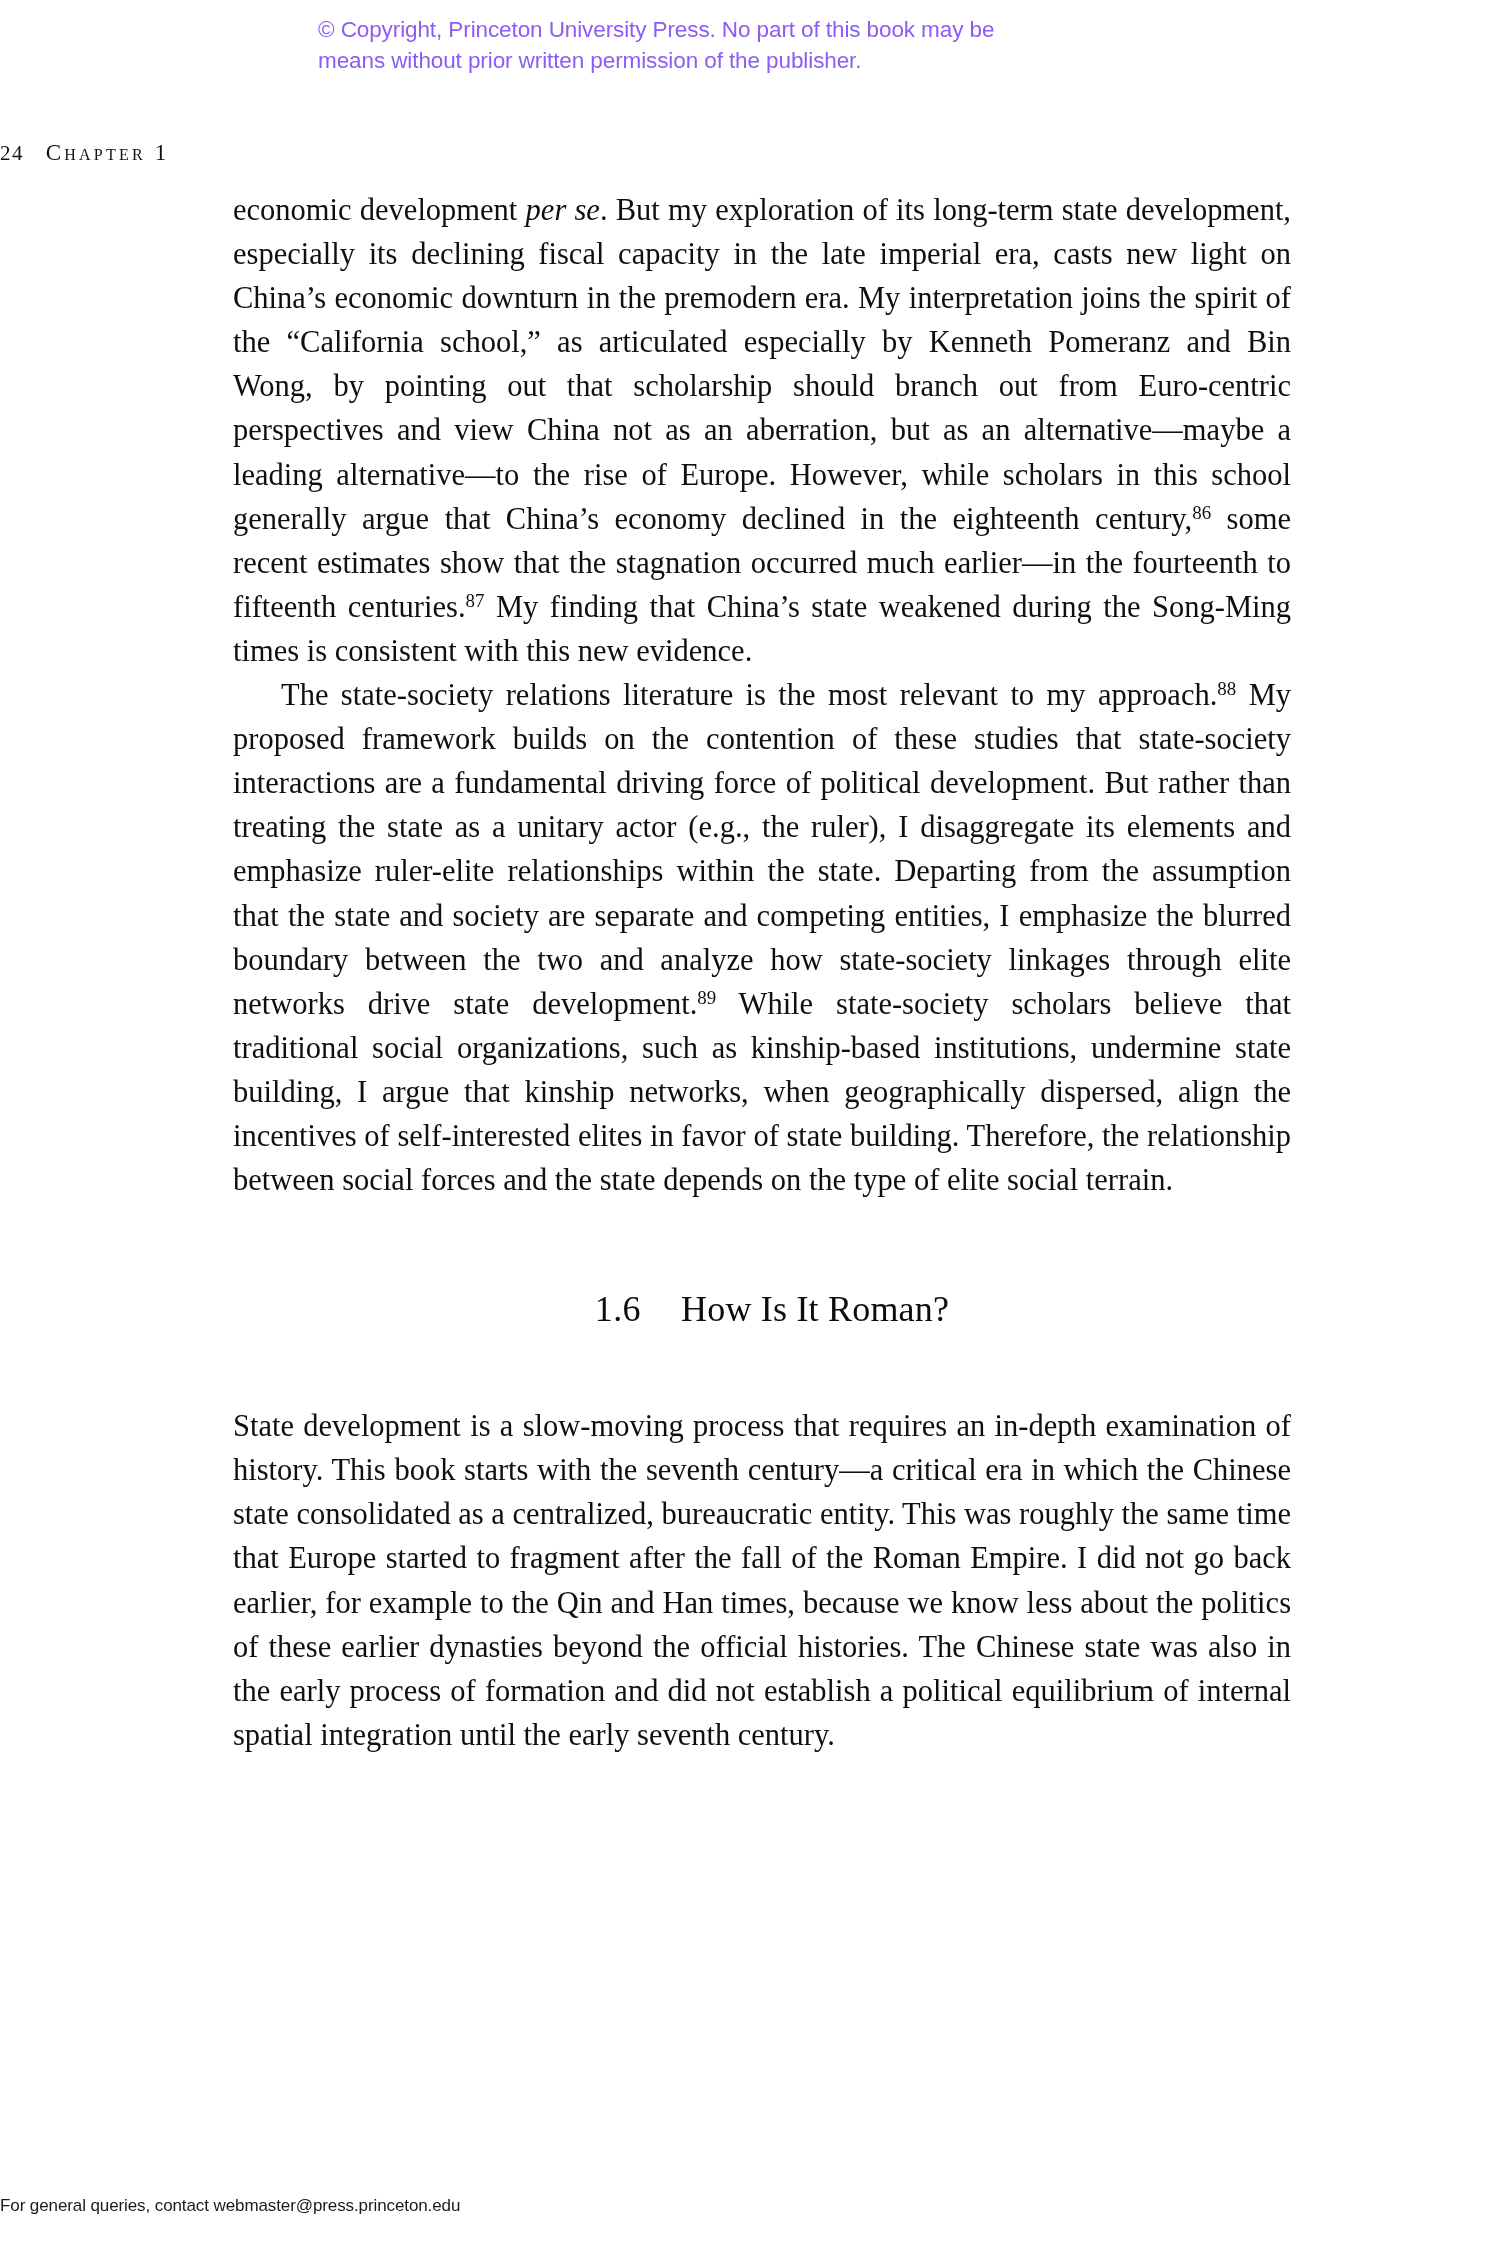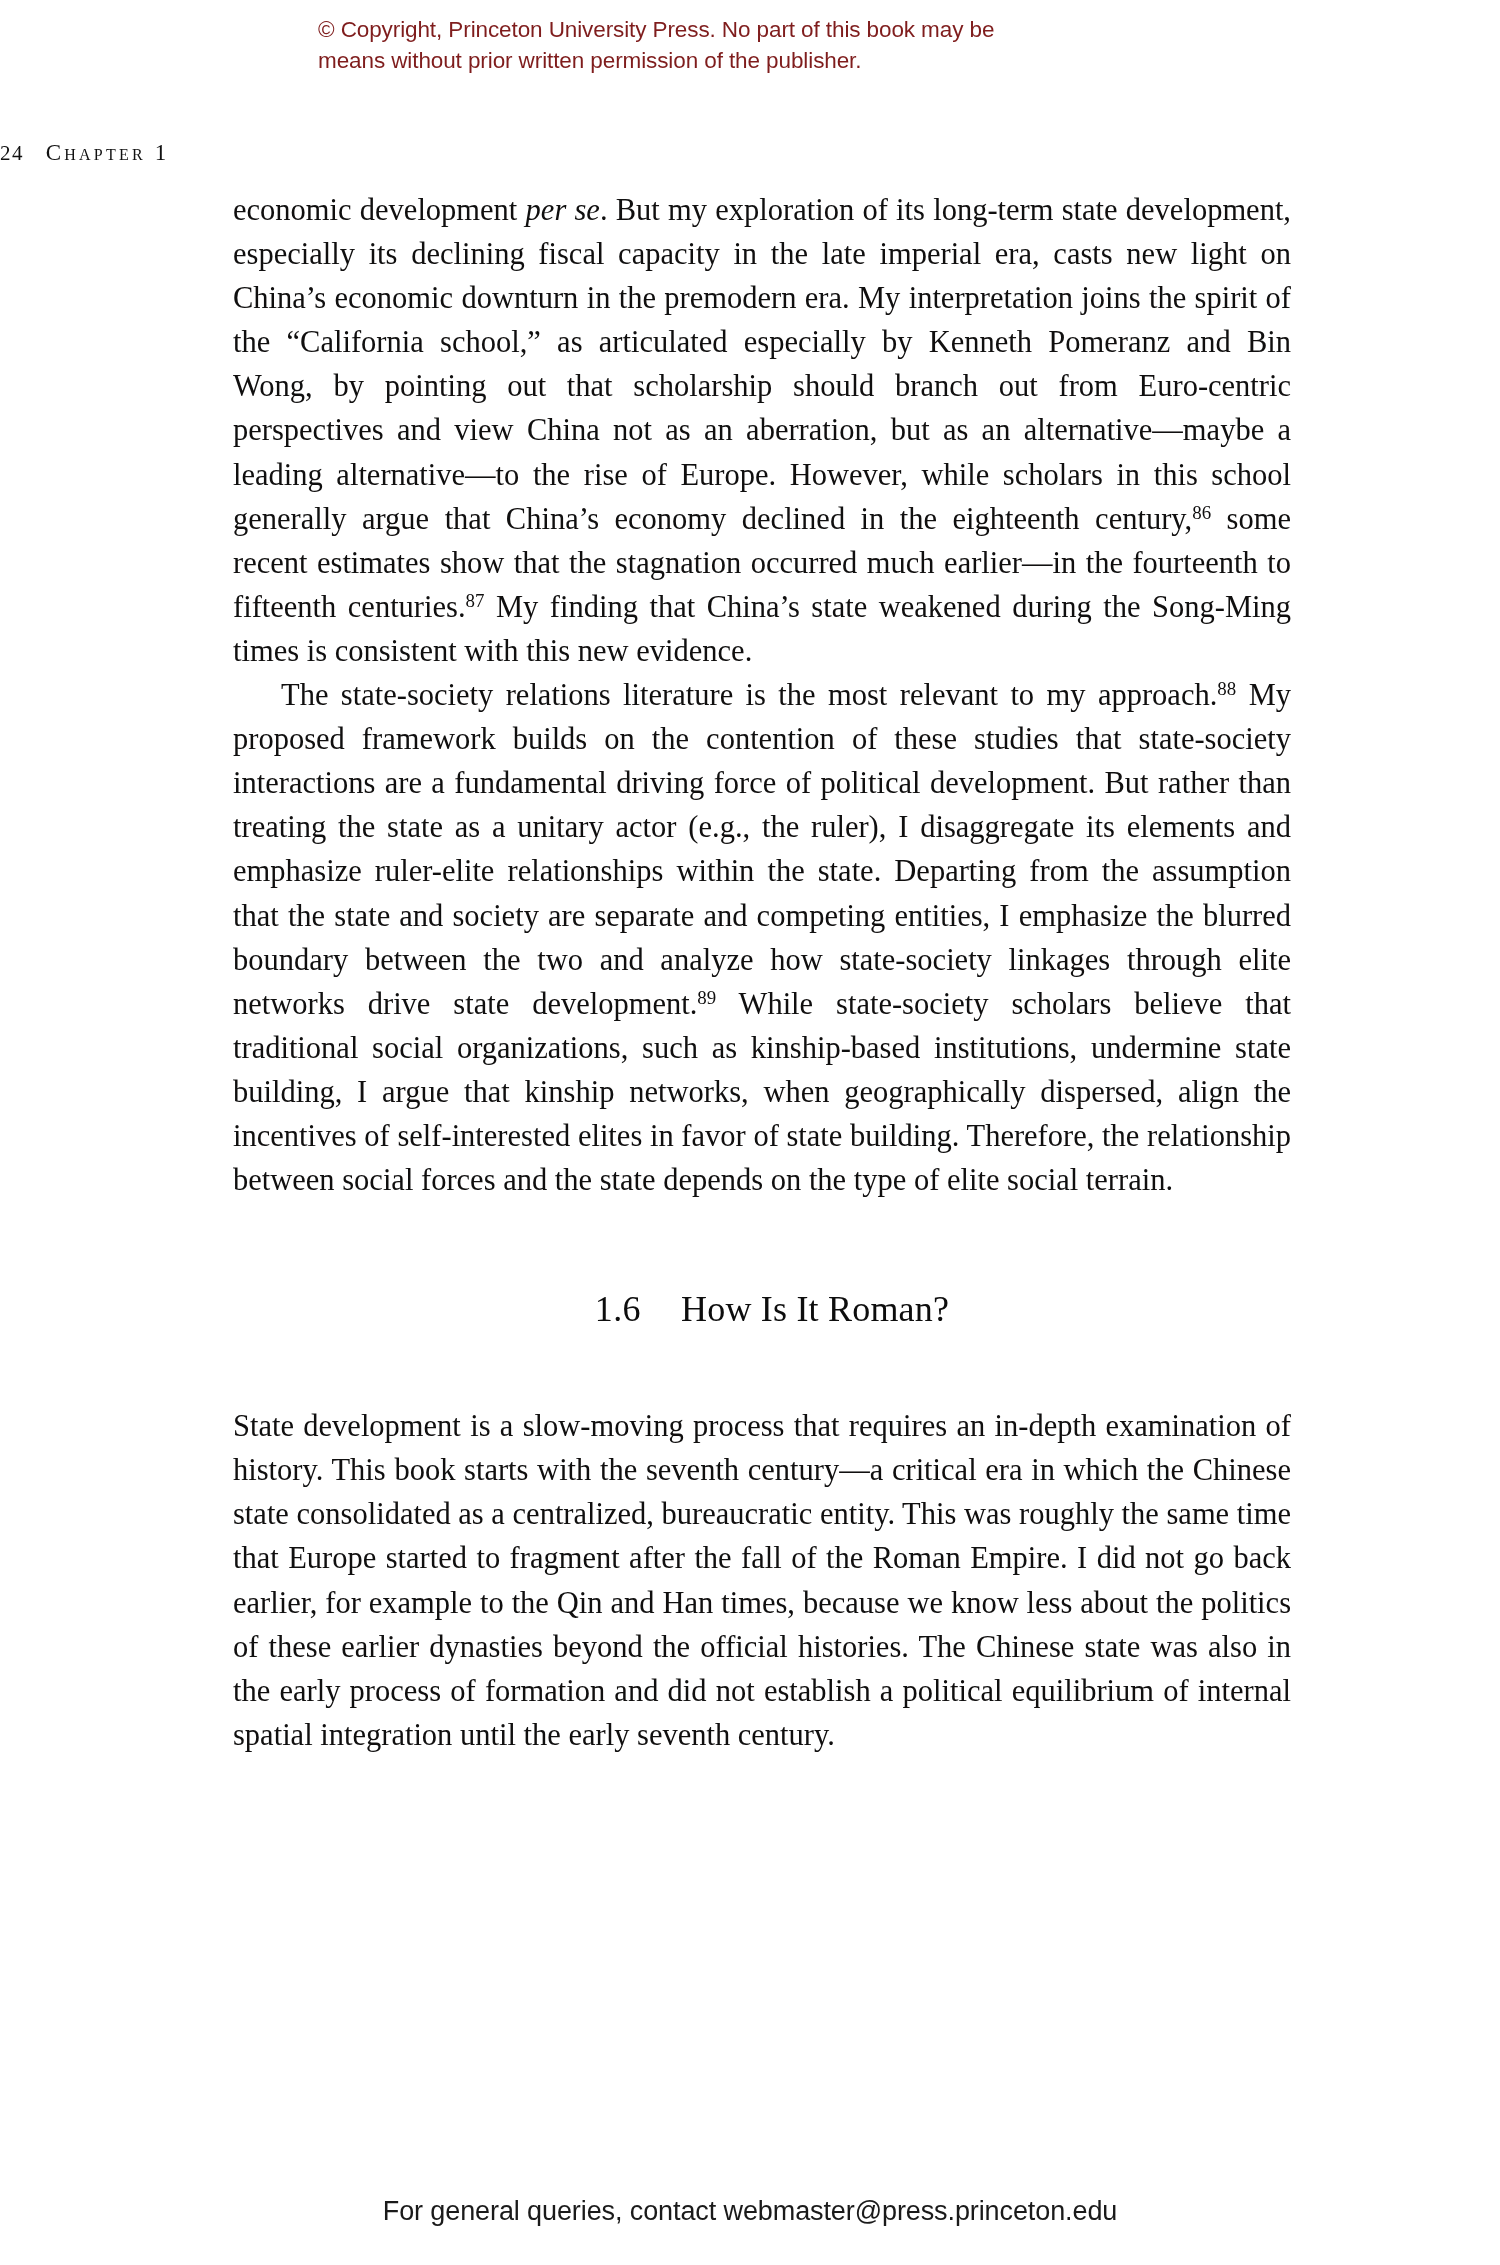--- a/index.html
+++ b/index.html
@@ -18,21 +18,21 @@
 
   
   #copyright-notice {
     position: absolute;
     left: 318px;
     top: 14px;
     width: 870px;
     font-family: "Liberation Sans", "DejaVu Sans", sans-serif;
     font-size: 22.5px;
     line-height: 31px;
-    color: #7f1d1d;
+    color: #8b5cf6;
     letter-spacing: -0.1px;
   }
   #copyright-notice .cr-line { display: block; white-space: nowrap; }
 
   
   #running-head {
     position: absolute;
     left: 0;
     top: 140px;
     width: 1500px;
@@ -100,23 +100,23 @@
     margin-left: 40px;
     letter-spacing: 0.2px;
   }
 
   
   #page-footer {
     position: absolute;
     left: 0;
     top: 2196px;
     width: 1500px;
-    text-align: center;
+    text-align: left;
     font-family: "Liberation Sans", "DejaVu Sans", sans-serif;
-    font-size: 27px;
+    font-size: 17px;
     color: #1a1a1a;
     letter-spacing: -0.1px;
   }
 </style>
 </head>
 <body>
 
 <div id="copyright-notice">
   <span class="cr-line">© Copyright, Princeton University Press. No part of this book may be</span>
   <span class="cr-line">means without prior written permission of the publisher.</span>

